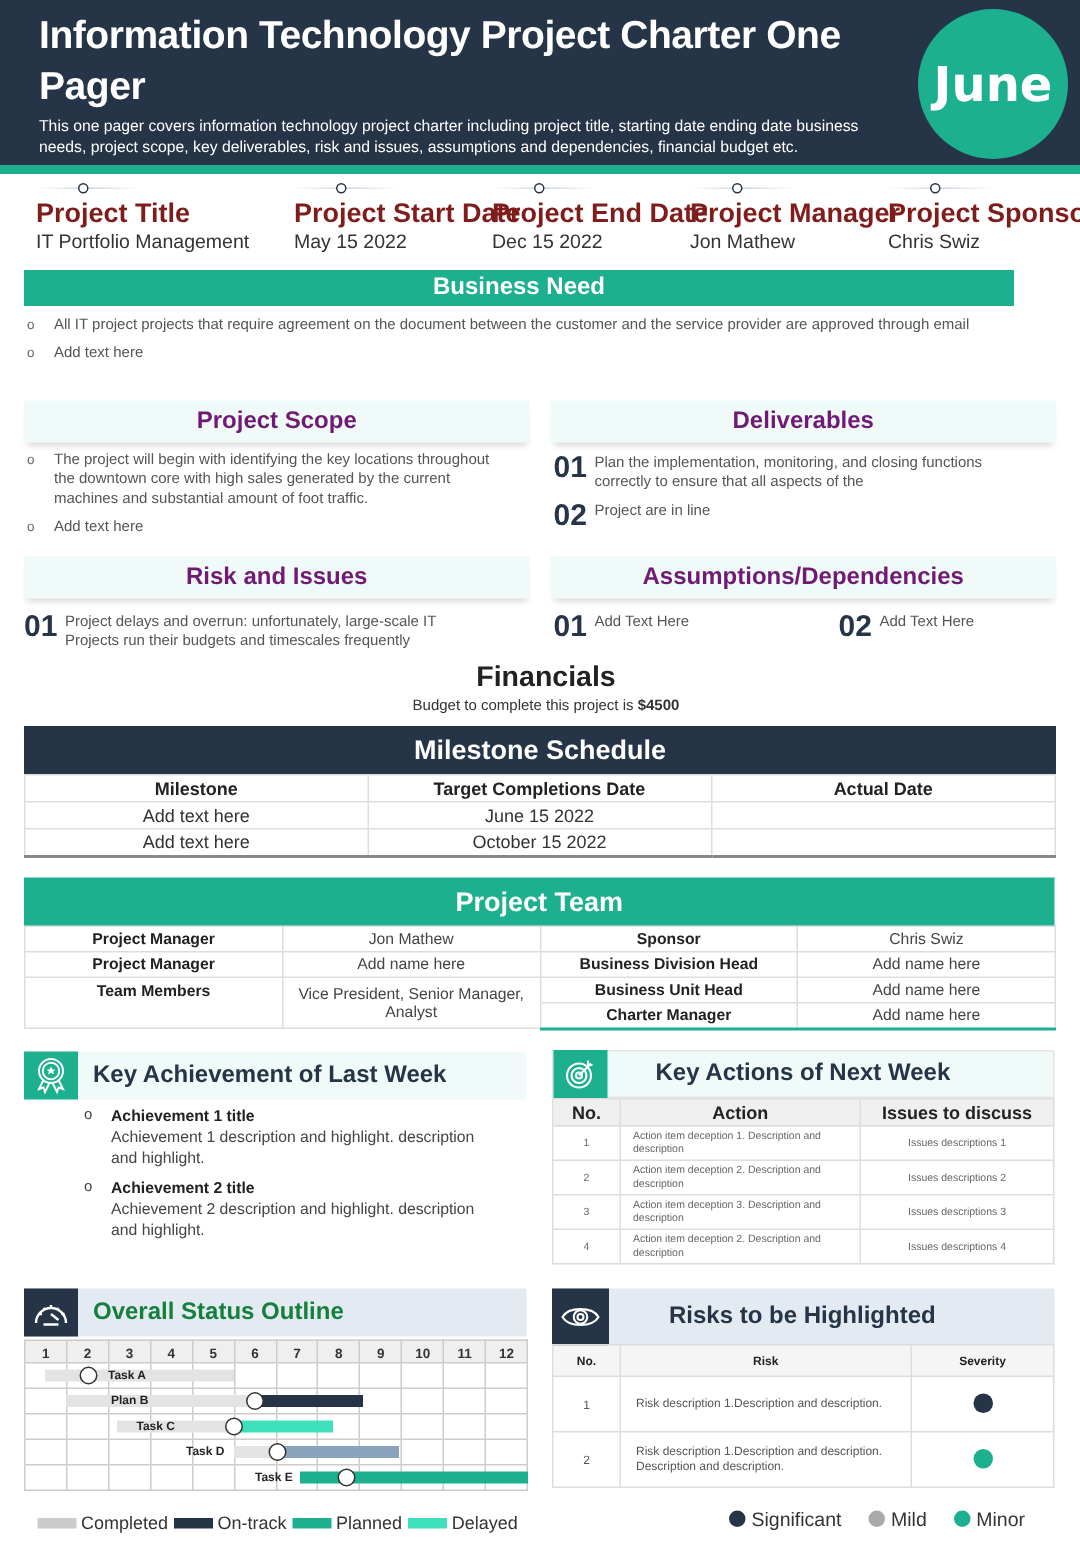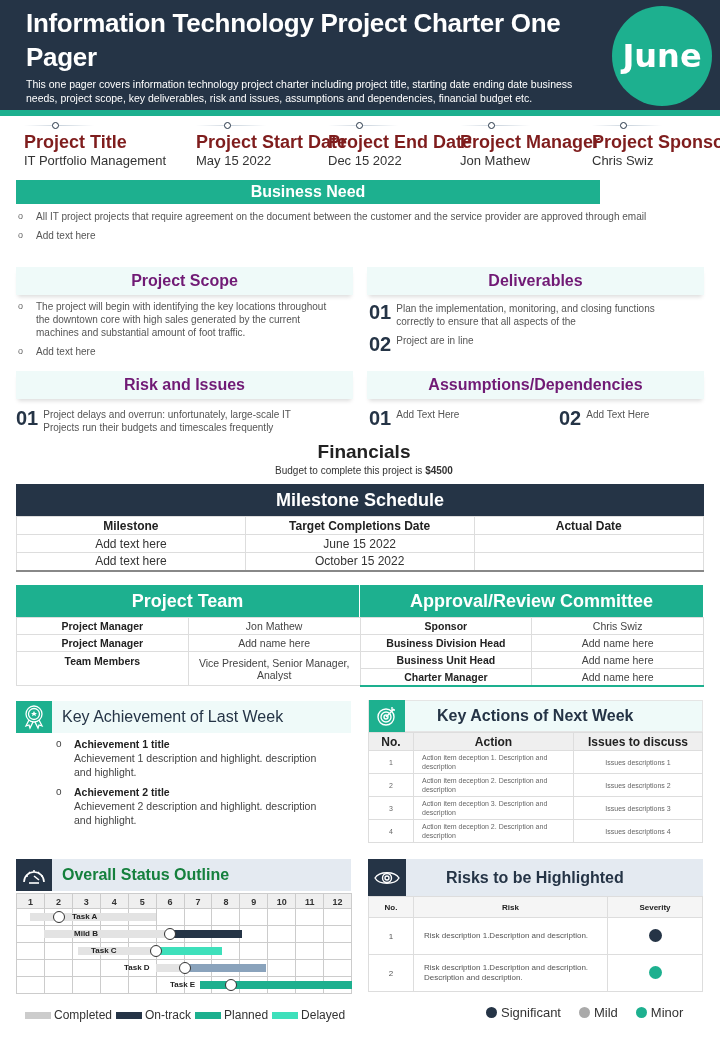--- a/index.html
+++ b/index.html
@@ -101,21 +101,21 @@
     <div class="lbl">Project Manager</div>
     <div class="val">Jon Mathew</div>
   </div>
 <div class="meta" style="left:592px">
     <div class="line"></div>
     <div class="dot"></div>
     <div class="lbl">Project Sponsor</div>
     <div class="val">Chris  Swiz</div>
   </div>
 
-<div class="tealbar" style="left:16px;top:180px;width:584px;height:24px;font-size:16px;line-height:24px">Business Need</div>
+<div class="tealbar" style="left:16px;top:180px;width:660px;height:24px;font-size:16px;line-height:24px">Business Need</div>
 <ul class="bullets" style="left:16px;top:210px;width:640px">
   <li>All IT  project projects that require agreement  on the document between the customer and the service provider are approved through email</li>
   <li>Add text here</li>
 </ul>
 
 <div class="lightbar" style="left:16px;top:267px;width:337px">Project Scope</div>
 <ul class="bullets" style="left:16px;top:300px;width:320px">
   <li>The project will begin with identifying the key locations throughout the downtown core with high sales generated by the current machines and substantial amount  of foot traffic.</li>
   <li>Add text here</li>
 </ul>
@@ -168,21 +168,20 @@
           <td>October  15 2022</td>
           <td></td>
         </tr>
   </tbody>
     </table>
 </div>
 
 <div class="team">
   <div class="heads">
       <div>Project Team</div>
-      <div>Approval/Review Committee</div>
     </div>
   <table>
     <tbody>
         <tr>
           <td class="k">Project Manager</td>
           <td>Jon Mathew</td>
           <td class="k">Sponsor</td>
           <td>Chris Swiz</td>
         </tr>
     <tr>
@@ -207,21 +206,21 @@
 
 <div class="secthead" style="left:16px;top:701px;width:335px;background:#effaf9">
   <div class="iconbox" style="background:#1db08f">
     <svg width="24" height="26" viewBox="0 0 24 26" fill="none" stroke="#fff" stroke-width="1.3">
         <circle cx="12" cy="10" r="8"></circle>
         <circle cx="12" cy="10" r="5.5"></circle>
         <path d="M12 7l1 2h2l-1.6 1.3.6 2-2-1.2-2 1.2.6-2L9 9h2z" fill="#fff" stroke="none"></path>
         <path d="M7 16l-3 6 3-1 1 3 3-6M17 16l3 6-3-1-1 3-3-6"></path>
       </svg>
   </div>
-  <div style="margin-left:10px;font-weight:normal;font-size:16px;color:#253446">Key Achievement of Last Week</div>
+  <div style="margin-left:10px;font-weight:bold;font-size:16px;color:#253446">Key Achievement of Last Week</div>
 </div>
 <div class="ach">
   <div class="item">
       <div class="t">Achievement 1 title</div>
       <div>Achievement 1 description and highlight.  description and highlight.</div>
     </div>
   <div class="item">
       <div class="t">Achievement 2 title</div>
       <div>Achievement 2 description and highlight.  description and highlight.</div>
     </div>
@@ -321,21 +320,21 @@
       <div class="c"></div>
       <div class="c"></div>
       <div class="c"></div>
       <div class="c"></div>
       <div class="c"></div>
       <div class="c"></div>
       <div class="c"></div>
     <div class="bar" style="left:28px;width:126px;background:#e3e3e3"></div>
     <div class="bar" style="left:154px;width:72px;background:#253446"></div>
     <div class="circ" style="left:148px"></div>
-    <div class="tlbl" style="left:58px">Mild B</div>
+    <div class="tlbl" style="left:58px">Plan B</div>
   </div>
   <div class="row">
     <div class="c"></div>
       <div class="c"></div>
       <div class="c"></div>
       <div class="c"></div>
       <div class="c"></div>
       <div class="c"></div>
       <div class="c"></div>
       <div class="c"></div>

